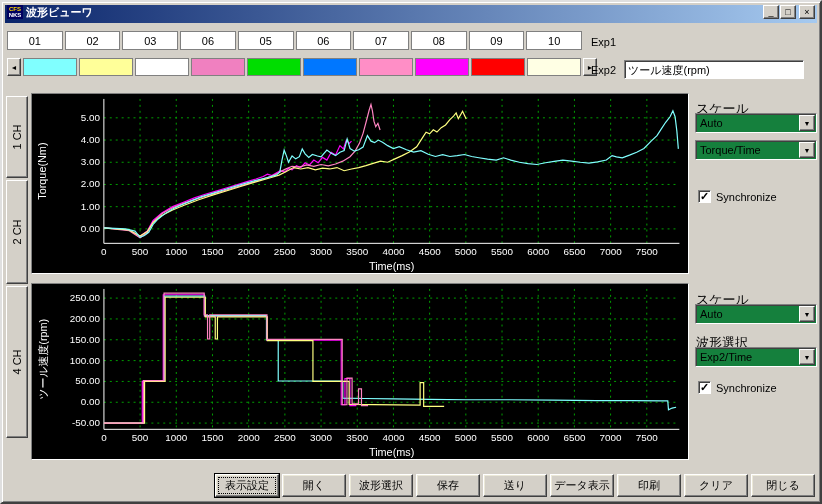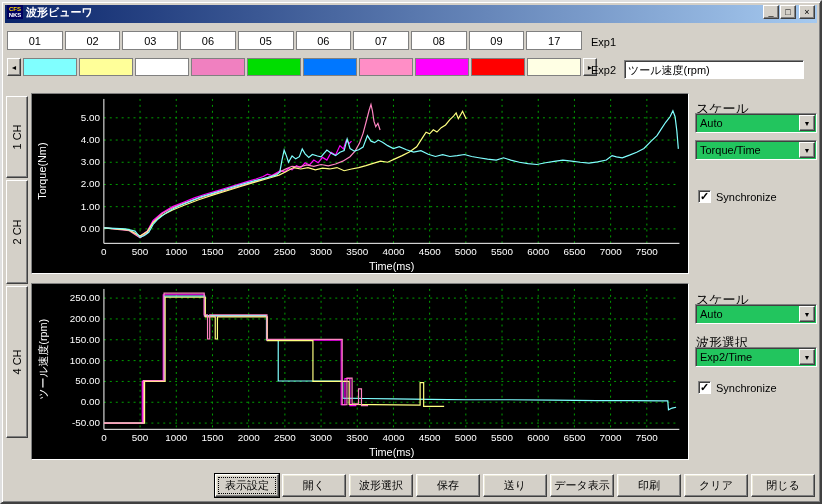--- a/index.html
+++ b/index.html
@@ -37,21 +37,21 @@
 
   
   .chart-panel{position:absolute;left:29px;background:#000;border:1px solid;border-color:#808080 #fff #fff #808080;}
   .chart1{top:91px;width:658px;height:181px;}
   .chart2{top:281px;width:658px;height:177px;}
   .chart-panel svg{display:block;width:100%;height:100%;}
   svg text{font-family:"Liberation Sans",sans-serif;}
 
   
   .ctl-label{position:absolute;left:694px;font-size:13px;}
-  .combo{position:absolute;left:693px;width:122px;height:20px;background:#22c55e;border:1px solid;border-color:#808080 #fff #fff #808080;box-shadow:inset 1px 1px 0 #404040;}
+  .combo{position:absolute;left:693px;width:122px;height:20px;background:#15803d;border:1px solid;border-color:#808080 #fff #fff #808080;box-shadow:inset 1px 1px 0 #404040;}
   .combo-val{position:absolute;left:4px;top:3px;white-space:nowrap;}
   .combo-arrow{position:absolute;right:1px;top:1px;bottom:1px;width:16px;background:#d4d0c8;border:1px solid;border-color:#fff #404040 #404040 #fff;box-shadow:inset -1px -1px 0 #808080;font-size:7px;text-align:center;line-height:15px;}
   .sync{position:absolute;left:696px;display:flex;align-items:center;gap:5px;}
   .checkbox{width:13px;height:13px;background:#fff;border:1px solid;border-color:#808080 #fff #fff #808080;box-shadow:inset 1px 1px 0 #404040;display:inline-flex;align-items:center;justify-content:center;}
   .check{font-size:11px;font-weight:bold;line-height:11px;}
 
   
   .btn-row{position:absolute;left:213px;right:5px;top:472px;height:23px;display:flex;gap:3px;}
   .wbtn{flex:1;background:#d4d0c8;border:1px solid;border-color:#fff #404040 #404040 #fff;box-shadow:inset -1px -1px 0 #808080, inset 1px 1px 0 #ece9d8;font-size:11px;cursor:default;}
   .wbtn.default{box-shadow:0 0 0 1px #000, inset -1px -1px 0 #808080, inset 1px 1px 0 #ece9d8;outline:1px dotted #000;outline-offset:-4px;}
@@ -77,21 +77,21 @@
   <div class="chan-row">
     <button class="chan-btn">01</button>
     <button class="chan-btn">02</button>
     <button class="chan-btn">03</button>
     <button class="chan-btn">06</button>
     <button class="chan-btn">05</button>
     <button class="chan-btn">06</button>
     <button class="chan-btn">07</button>
     <button class="chan-btn">08</button>
     <button class="chan-btn">09</button>
-    <button class="chan-btn">17</button>
+    <button class="chan-btn">10</button>
   </div>
 
   <div class="swatch-row">
     <button class="scroll-btn"><span>◄</span></button>
     <div class="swatch" style="background-color: rgb(128, 255, 255);"></div>
     <div class="swatch" style="background-color: rgb(255, 255, 153);"></div>
     <div class="swatch" style="background-color: rgb(255, 255, 255);"></div>
     <div class="swatch" style="background-color: rgb(240, 128, 192);"></div>
     <div class="swatch" style="background-color: rgb(0, 221, 0);"></div>
     <div class="swatch" style="background-color: rgb(0, 119, 255);"></div>

